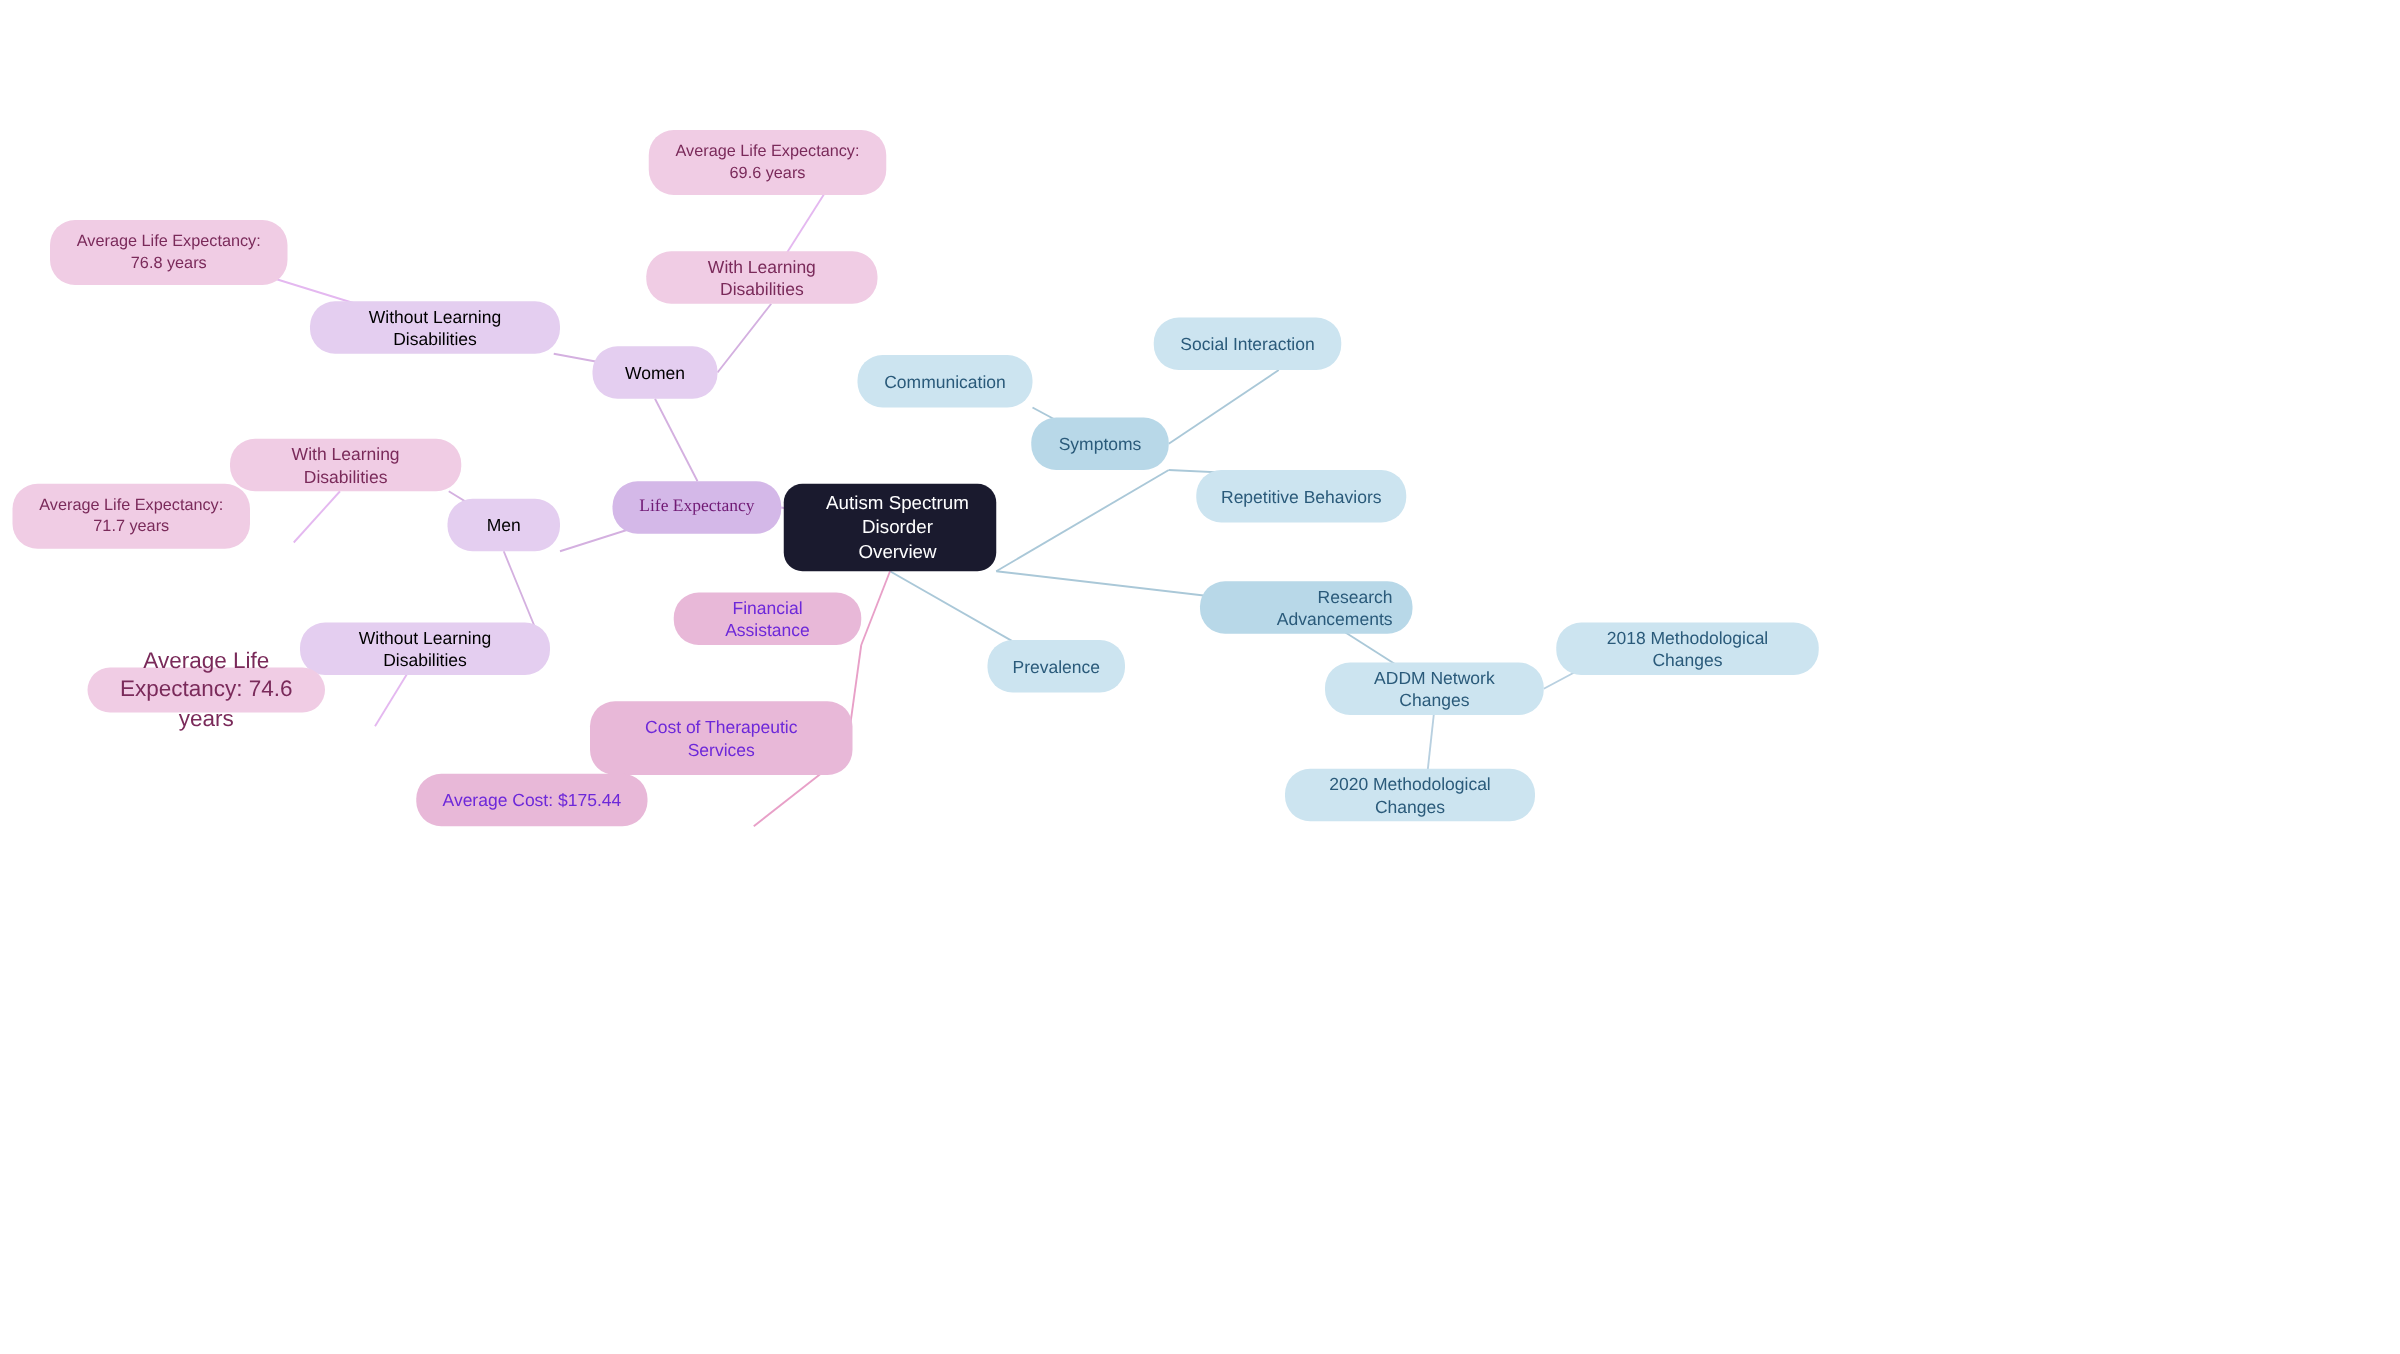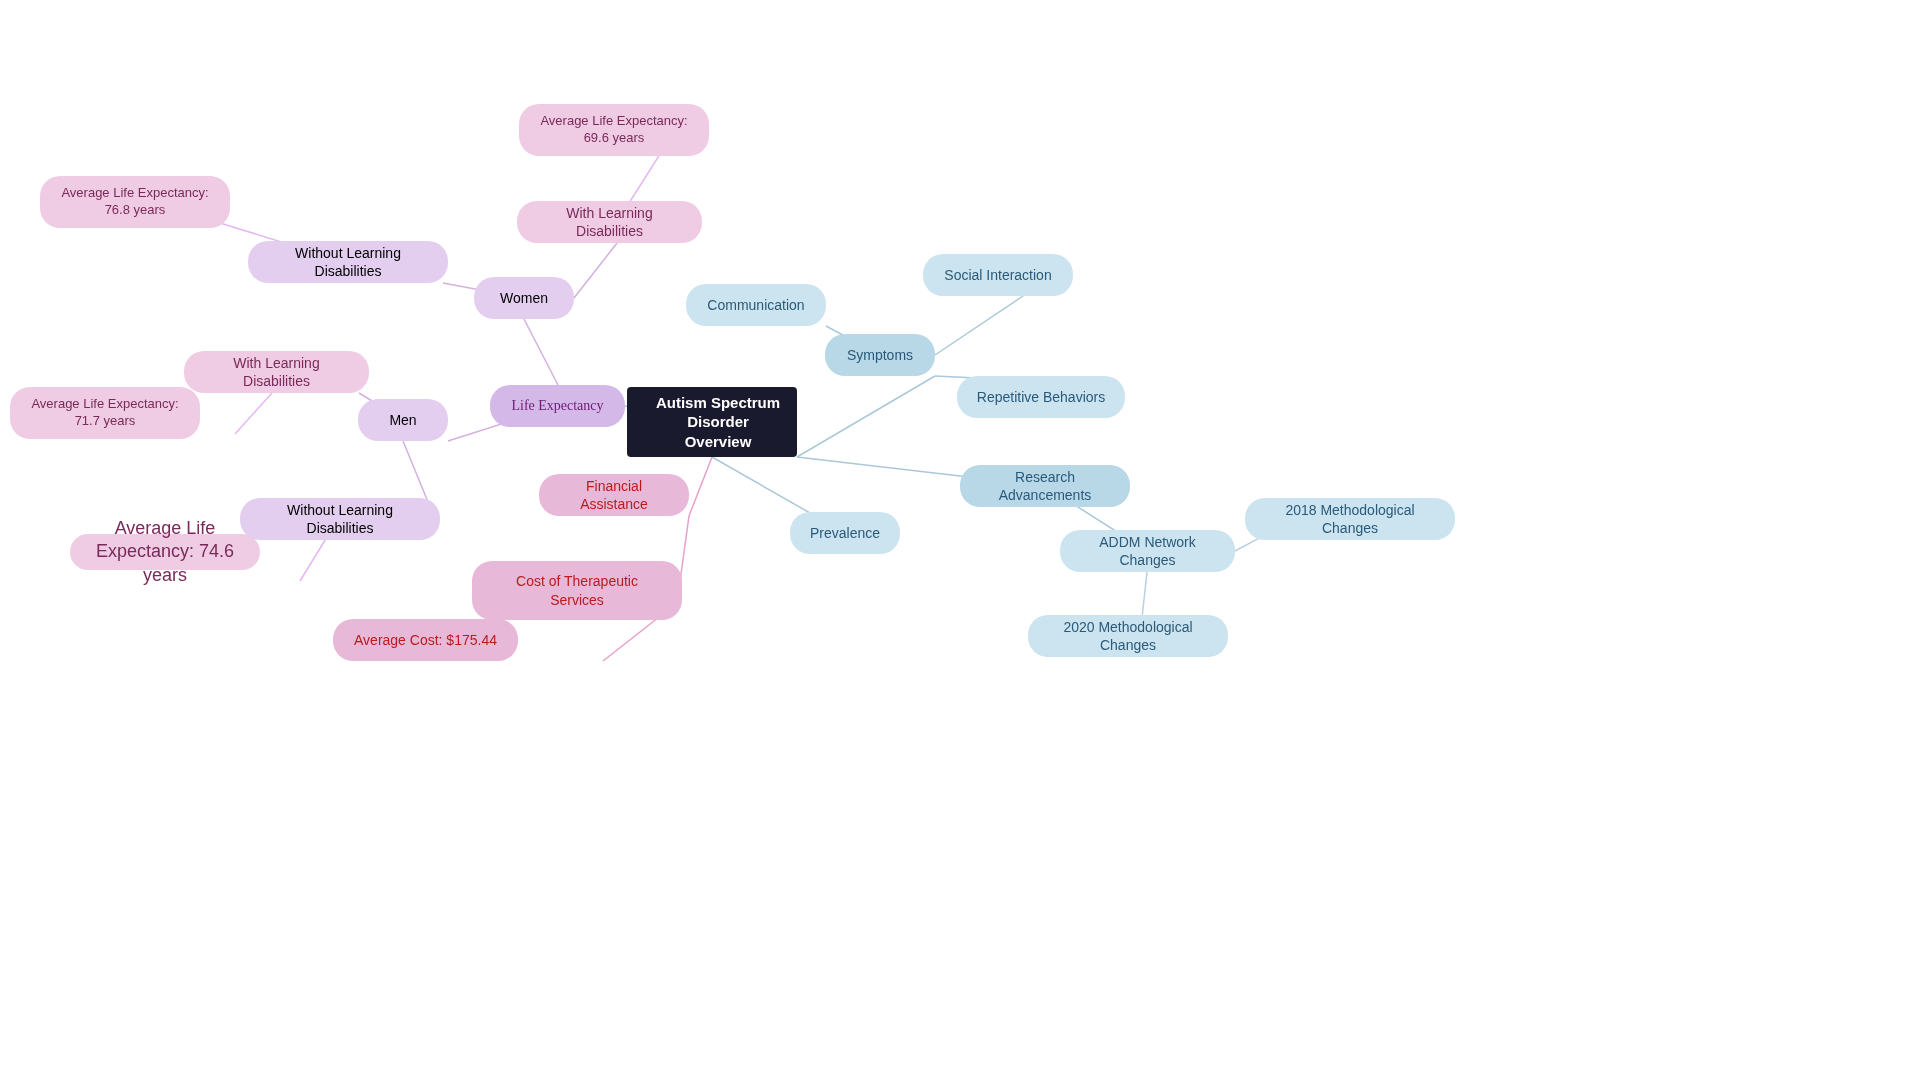--- a/index.html
+++ b/index.html
@@ -28,39 +28,40 @@
       font-size: 14px;
       line-height: 1.3;
       padding: 10px 16px;
       cursor: pointer;
       white-space: pre-line;
     }
     .node-center {
       background: #1a1a2e;
       color: #ffffff;
       font-size: 15px;
-      font-weight: 700;
-      border-radius: 4px;
+      font-weight: 400;
+      border-radius: 15px;
       width: 170px;
       height: 70px;
       padding-left: 28px;
     }
     .node-blue {
       background: #b8d8e8;
       color: #2a5a7a;
       border: none;
+      text-align: right;
     }
     .node-blue-light {
       background: #cce4f0;
       color: #2a5a7a;
       border: none;
     }
     .node-pink {
       background: #e8b8d8;
-      color: #b91c1c;
+      color: #6d28d9;
       border: none;
     }
     .node-pink-light {
       background: #f0cce4;
       color: #7a2a5a;
       border: none;
     }
     .node-lavender {
       background: #d4b8e8;
       color: #701a75;

